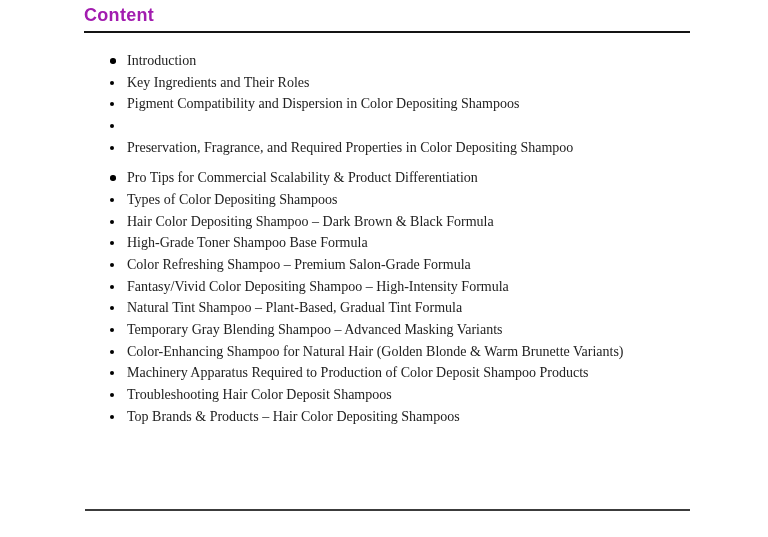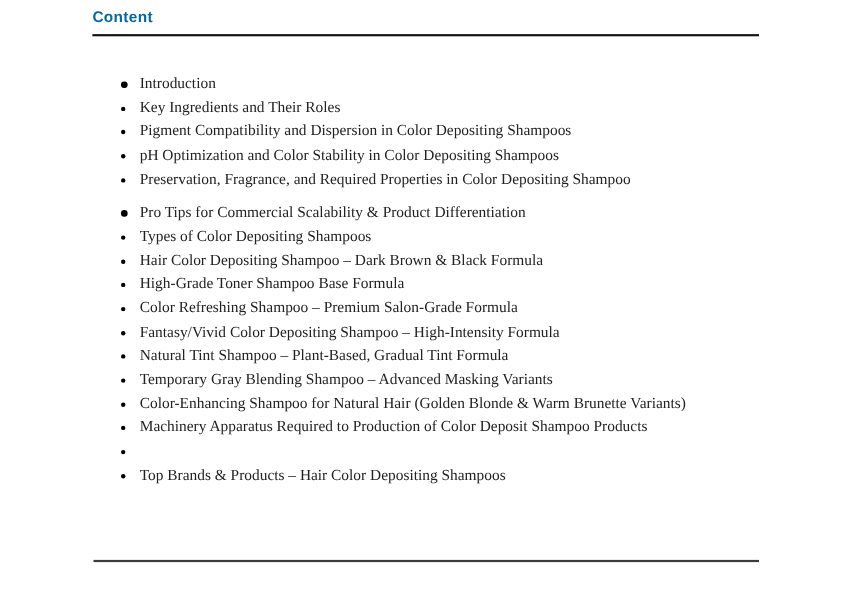--- a/index.html
+++ b/index.html
@@ -15,43 +15,43 @@
     overflow: hidden;
     font-family: "Liberation Serif", serif;
   }
   .title {
     position: absolute;
     left: 84px;
     top: 0;
     margin: 0;
     font-family: "Liberation Sans", sans-serif;
     font-weight: 700;
-    font-size: 14px;
+    font-size: 18px;
     line-height: 30px;
     letter-spacing: 0.3px;
-    color: #0369a1;
+    color: #a21caf;
   }
   .rule {
     position: absolute;
     left: 84px;
     width: 606px;
     height: 0;
     border-top: 2px solid #141414;
   }
   .rule-top { top: 31px; }
   .rule-bottom {
     top: 509px;
     left: 85px;
     width: 605px;
     border-top: 2px solid #3c3c3c;
   }
   .toc {
     position: absolute;
     left: 110px;
-    top: 66px;
+    top: 50px;
     right: 30px;
   }
   ul.toc-section {
     list-style: none;
     margin: 0;
     padding: 0;
   }
   ul.toc-section + ul.toc-section {
     margin-top: 9px;
   }
@@ -96,21 +96,20 @@
         <li class="toc-item">
           <span class="bullet"></span>
           <span class="label">Key Ingredients and Their Roles</span>
         </li>
         <li class="toc-item">
           <span class="bullet"></span>
           <span class="label">Pigment Compatibility and Dispersion in Color Depositing Shampoos</span>
         </li>
         <li class="toc-item">
           <span class="bullet"></span>
-          <span class="label">pH Optimization and Color Stability in Color Depositing Shampoos</span>
         </li>
         <li class="toc-item">
           <span class="bullet"></span>
           <span class="label">Preservation, Fragrance, and Required Properties in Color Depositing Shampoo</span>
         </li>
       </ul>
     <ul class="toc-section">
         <li class="toc-item">
           <span class="bullet"></span>
           <span class="label">Pro Tips for Commercial Scalability &amp; Product Differentiation</span>
@@ -146,20 +145,21 @@
         <li class="toc-item">
           <span class="bullet"></span>
           <span class="label">Color-Enhancing Shampoo for Natural Hair (Golden Blonde &amp; Warm Brunette Variants)</span>
         </li>
         <li class="toc-item">
           <span class="bullet"></span>
           <span class="label">Machinery Apparatus Required to Production of Color Deposit Shampoo Products</span>
         </li>
         <li class="toc-item">
           <span class="bullet"></span>
+          <span class="label">Troubleshooting Hair Color Deposit Shampoos</span>
         </li>
         <li class="toc-item">
           <span class="bullet"></span>
           <span class="label">Top Brands &amp; Products – Hair Color Depositing Shampoos</span>
         </li>
       </ul>
   </div>
 
   <div class="rule rule-bottom"></div>
 </div>

